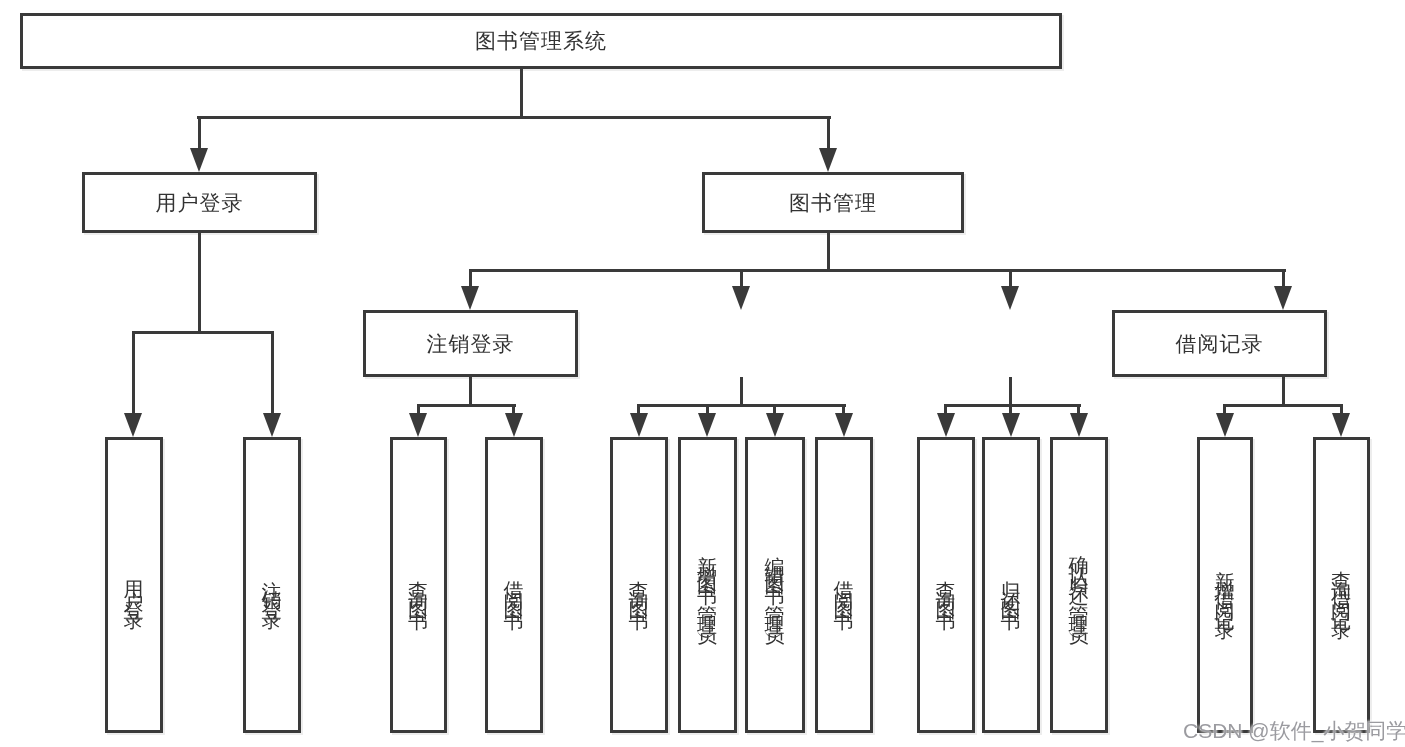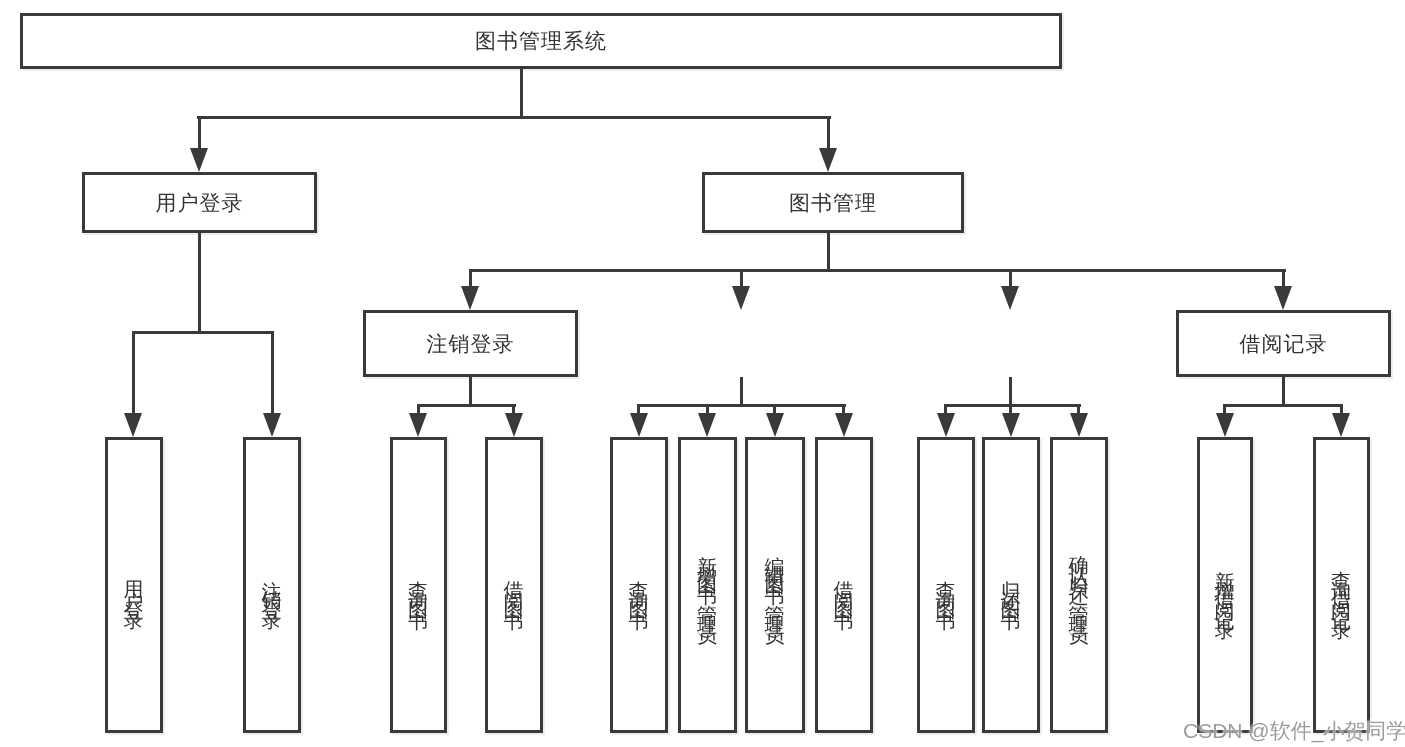--- a/index.html
+++ b/index.html
@@ -72,21 +72,21 @@
   <div class="vline" style="left:740px; top:269px; height:20px;"></div>
   <div class="arrow" style="left:732px; top:286px;"></div>
   <div class="vline" style="left:1009px; top:269px; height:20px;"></div>
   <div class="arrow" style="left:1001px; top:286px;"></div>
   <div class="vline" style="left:1282px; top:269px; height:20px;"></div>
   <div class="arrow" style="left:1274px; top:286px;"></div>
 
   <div class="box hbox" style="left:363px; top:310px; width:215px; height:67px;">
     <span>注销登录</span>
   </div>
-  <div class="box hbox" style="left:1176px; top:310px; width:215px; height:67px;">
+  <div class="box hbox" style="left:1112px; top:310px; width:215px; height:67px;">
     <span>借阅记录</span>
   </div>
 
   <div class="vline" style="left:469px; top:377px; height:29px;"></div>
   <div class="hline" style="left:417px; top:404px; width:99px;"></div>
   <div class="vline" style="left:417px; top:404px; height:11px;"></div>
   <div class="arrow" style="left:409px; top:413px;"></div>
   <div class="vline" style="left:512px; top:404px; height:11px;"></div>
   <div class="arrow" style="left:505px; top:413px;"></div>
 

